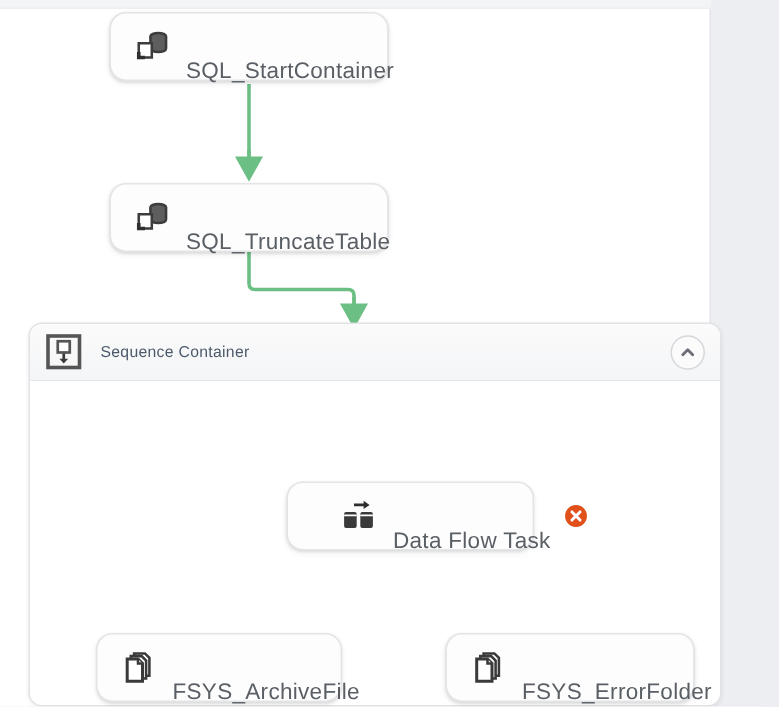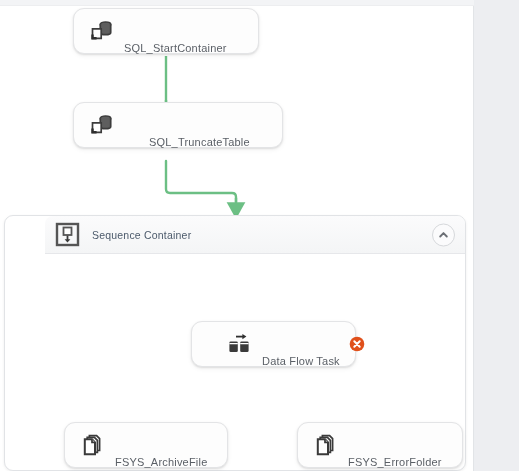--- a/index.html
+++ b/index.html
@@ -35,21 +35,21 @@
     box-sizing:border-box;
     background:#fdfdfd;
     border:1px solid #e3e4e6;
     border-radius:11px;
     box-shadow:0 1px 2px rgba(0,0,0,.10), 0 2px 5px rgba(0,0,0,.05);
     display:flex;align-items:center;
     padding:0 12px;
   }
   .node .ico{width:30px;height:30px;flex:0 0 30px;margin-right:8px;display:block;}
   .node .lbl{
-    font-size:11px;color:#5a5f66;letter-spacing:.2px;white-space:nowrap;margin-top:33px;
+    font-size:15px;color:#5a5f66;letter-spacing:.2px;white-space:nowrap;margin-top:33px;
   }
   .badge{margin-left:9px;width:16px;height:16px;flex:0 0 16px;display:block;}
 
   
   .seq{
     position:absolute;
     box-sizing:border-box;
     background:#ffffff;
     border:1px solid #e1e3e6;
     border-radius:9px;
@@ -125,33 +125,33 @@
       <g fill="none" stroke="#3c3c3c" stroke-width="1.7">
         <ellipse cx="19.5" cy="8.3" rx="5.2" ry="2.3" fill="#5e5e5e"></ellipse>
         <path d="M14.3,8.3 L14.3,16.4 C14.3,17.7 16.6,18.7 19.5,18.7 C22.4,18.7 24.7,17.7 24.7,16.4 L24.7,8.3" fill="#5e5e5e"></path>
         <path d="M6.5,12.8 L15.2,12.8 L15.2,22.3 L6.5,22.3 Z" fill="#ffffff"></path>
         <path d="M6.5,18.6 L6.5,22.3 L10.6,22.3" stroke="#2f2f2f" stroke-width="2.4" fill="none"></path>
       </g>
     </svg>
     <span class="lbl">SQL_StartContainer</span>
   </div>
 
-  <div class="node" style="left:73px;top:102px;width:210px;height:46px;gap:25px;">
+  <div class="node" style="left:73px;top:122px;width:186px;height:46px;">
     <svg class="ico" viewBox="0 0 30 30">
       <g fill="none" stroke="#3c3c3c" stroke-width="1.7">
         <ellipse cx="19.5" cy="8.3" rx="5.2" ry="2.3" fill="#5e5e5e"></ellipse>
         <path d="M14.3,8.3 L14.3,16.4 C14.3,17.7 16.6,18.7 19.5,18.7 C22.4,18.7 24.7,17.7 24.7,16.4 L24.7,8.3" fill="#5e5e5e"></path>
         <path d="M6.5,12.8 L15.2,12.8 L15.2,22.3 L6.5,22.3 Z" fill="#ffffff"></path>
         <path d="M6.5,18.6 L6.5,22.3 L10.6,22.3" stroke="#2f2f2f" stroke-width="2.4" fill="none"></path>
       </g>
     </svg>
     <span class="lbl">SQL_TruncateTable</span>
   </div>
 
-  <div class="seq" style="left:4px;top:215px;width:462px;height:256px;padding-left:40px;">
+  <div class="seq" style="left:19px;top:215px;width:462px;height:256px;">
     <div class="seq-head">
       <svg class="sico" viewBox="0 0 25 25">
         <rect x="2" y="2" width="21" height="21" fill="none" stroke="#555" stroke-width="2.4"></rect>
         <rect x="8.5" y="5.5" width="8" height="7.5" fill="#ffffff" stroke="#555" stroke-width="1.8"></rect>
         <path d="M12.5,13.6 L12.5,18.4" stroke="#3a3a3a" stroke-width="1.8"></path>
         <path d="M9.6,17.2 L12.5,20.4 L15.4,17.2 Z" fill="#3a3a3a"></path>
       </svg>
       <span class="seq-title">Sequence Container</span>
       <div class="collapse">
         <svg width="11" height="11" viewBox="0 0 11 11">

